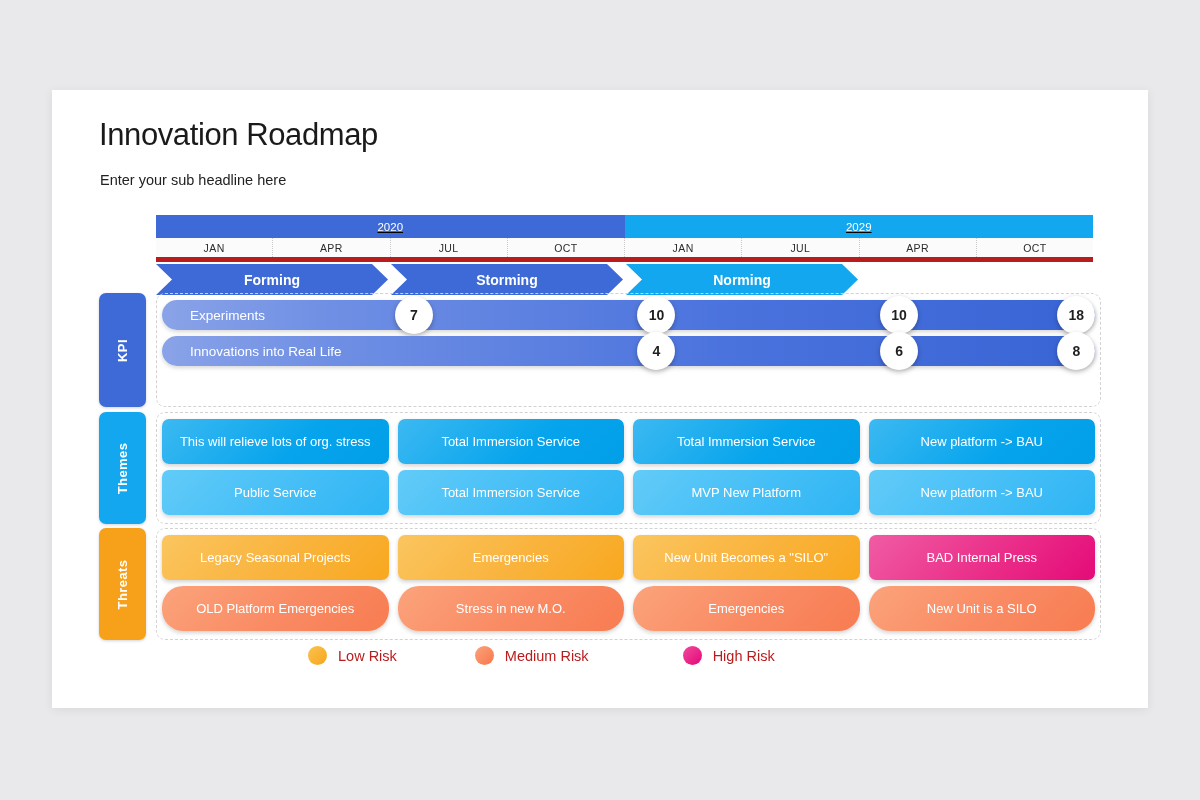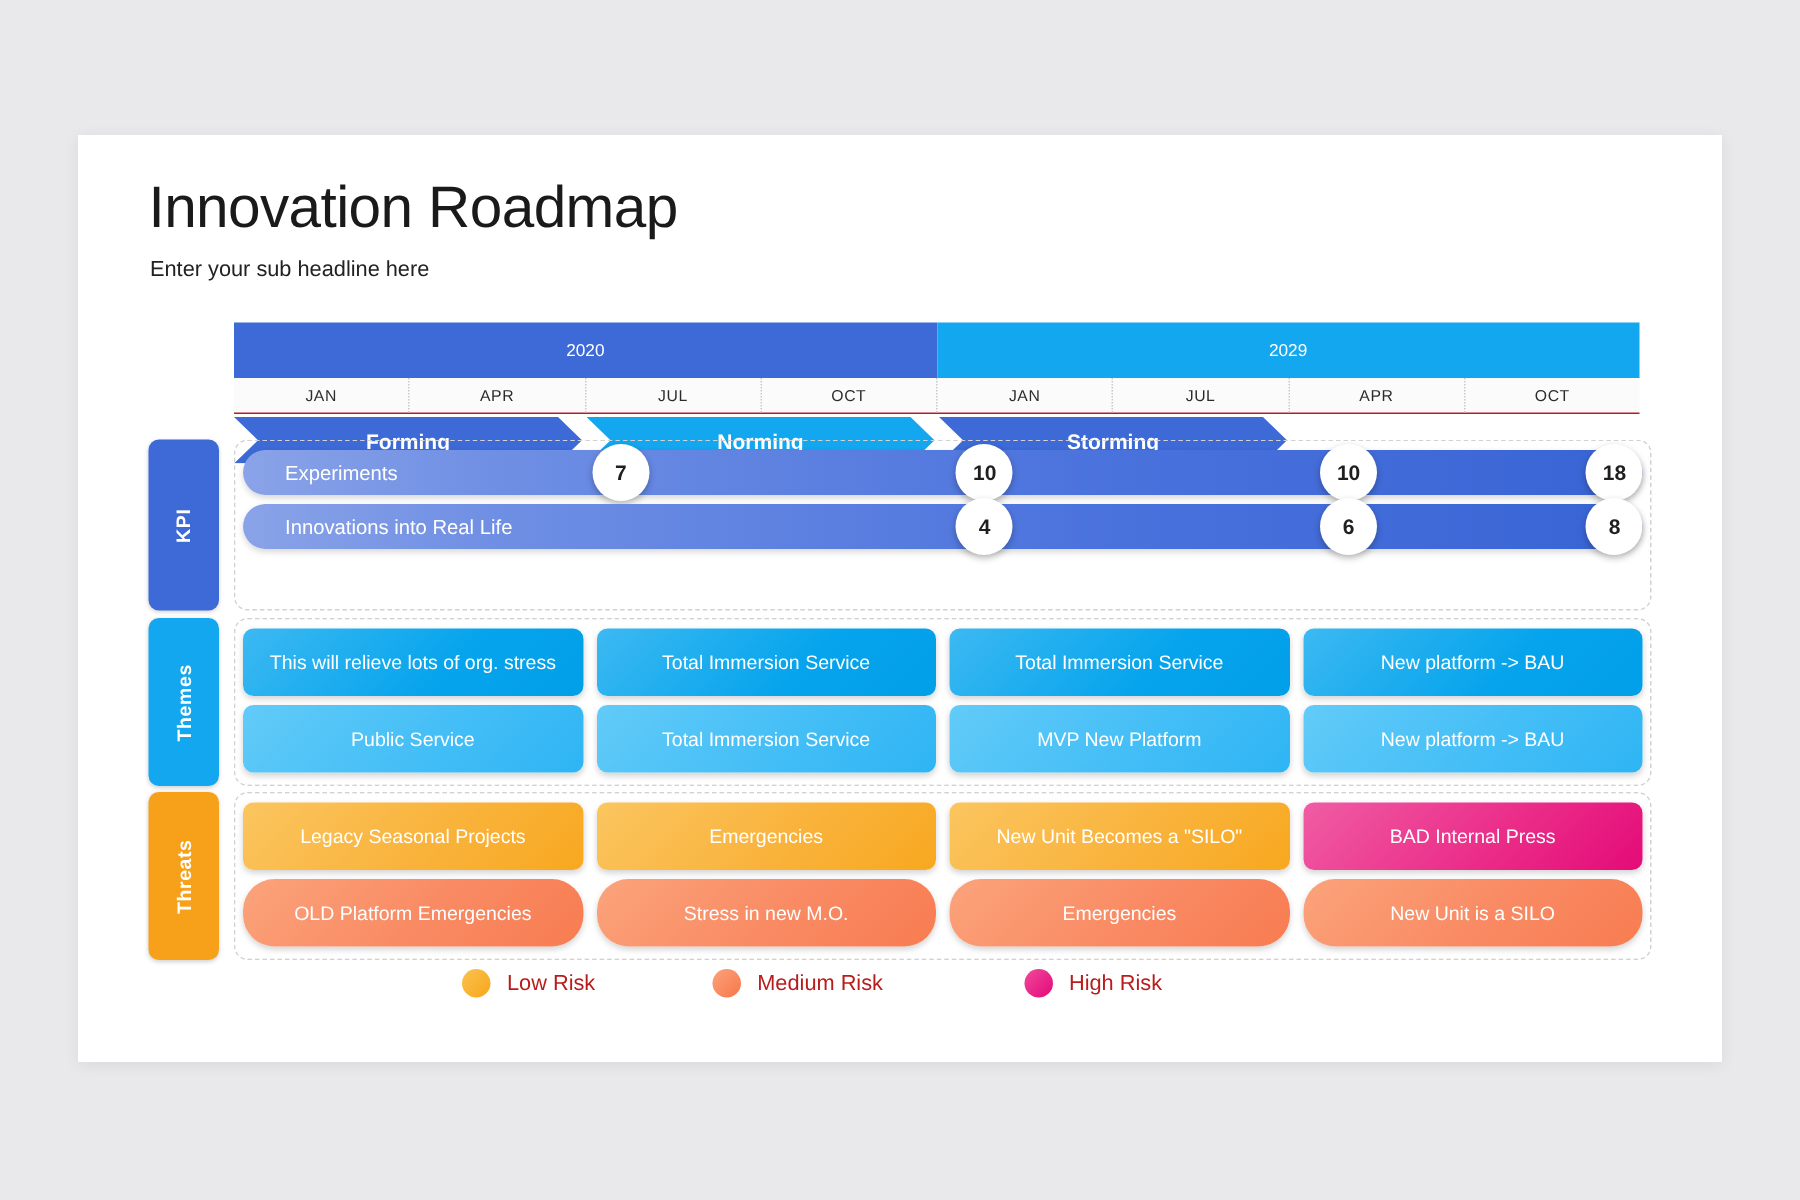--- a/index.html
+++ b/index.html
@@ -26,21 +26,21 @@
     height: 618px;
     background: #ffffff;
     box-shadow: 0 2px 10px rgba(0,0,0,0.07);
   }
 
   
   #title {
     position: absolute;
     left: 47px;
     top: 27px;
-    font-size: 39px;
+    font-size: 31px;
     font-weight: 400;
     color: #1a1a1a;
     letter-spacing: -0.4px;
     white-space: nowrap;
   }
   #subtitle {
     position: absolute;
     left: 48px;
     top: 82px;
     font-size: 14.5px;
@@ -49,38 +49,38 @@
     white-space: nowrap;
   }
 
   
   #timeline {
     position: absolute;
     left: 104px;
     top: 125px;
     width: 937px;
   }
-  .year-row { display: flex; height: 37px; }
+  .year-row { display: flex; height: 23px; text-decoration: underline; }
   .year-cell {
     flex: 1 1 0;
     display: flex;
     align-items: center;
     justify-content: center;
     color: #ffffff;
     font-size: 11.5px;
     font-weight: 400;
   }
   .year-a { background: #3d6ad6; }
   .year-b { background: #12a7ef; }
 
   .month-row {
     display: flex;
     height: 24px;
     background: #fbfbfb;
-    border-bottom: 1px solid #b91c1c;
+    border-bottom: 5px solid #b91c1c;
   }
   .month-cell {
     flex: 1 1 0;
     display: flex;
     align-items: center;
     justify-content: center;
     font-size: 10.5px;
     color: #2b2b2b;
     letter-spacing: 0.4px;
     border-right: 1px dotted #c9c9c9;
@@ -265,22 +265,22 @@
         <div class="month-cell">APR</div>
         <div class="month-cell">JUL</div>
         <div class="month-cell">OCT</div>
         <div class="month-cell">JAN</div>
         <div class="month-cell">JUL</div>
         <div class="month-cell">APR</div>
         <div class="month-cell">OCT</div>
       </div>
     <div class="phase-row">
         <div class="phase" style="background: rgb(61, 106, 214);">Forming</div>
+        <div class="phase" style="background: rgb(61, 106, 214);">Storming</div>
         <div class="phase" style="background: rgb(18, 167, 239);">Norming</div>
-        <div class="phase" style="background: rgb(61, 106, 214);">Storming</div>
         <div class="phase" style="background: rgb(18, 167, 239);">Performing</div>
       </div>
   </div>
 
   <div class="section" id="sec-kpi">
     <div class="side-tab tab-kpi">
       <span>KPI</span>
     </div>
     <div class="panel">
         <div class="kpi-bar">

